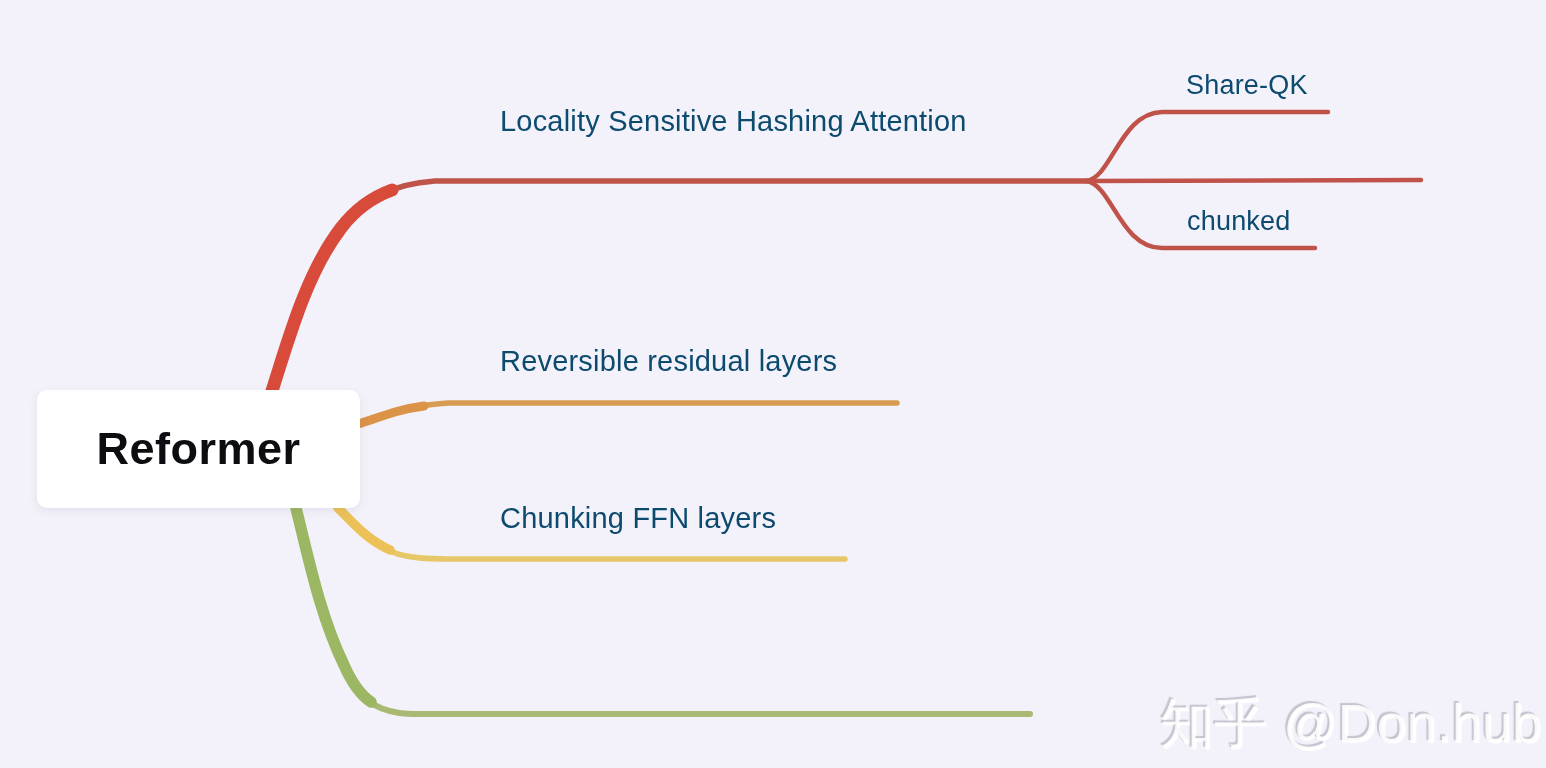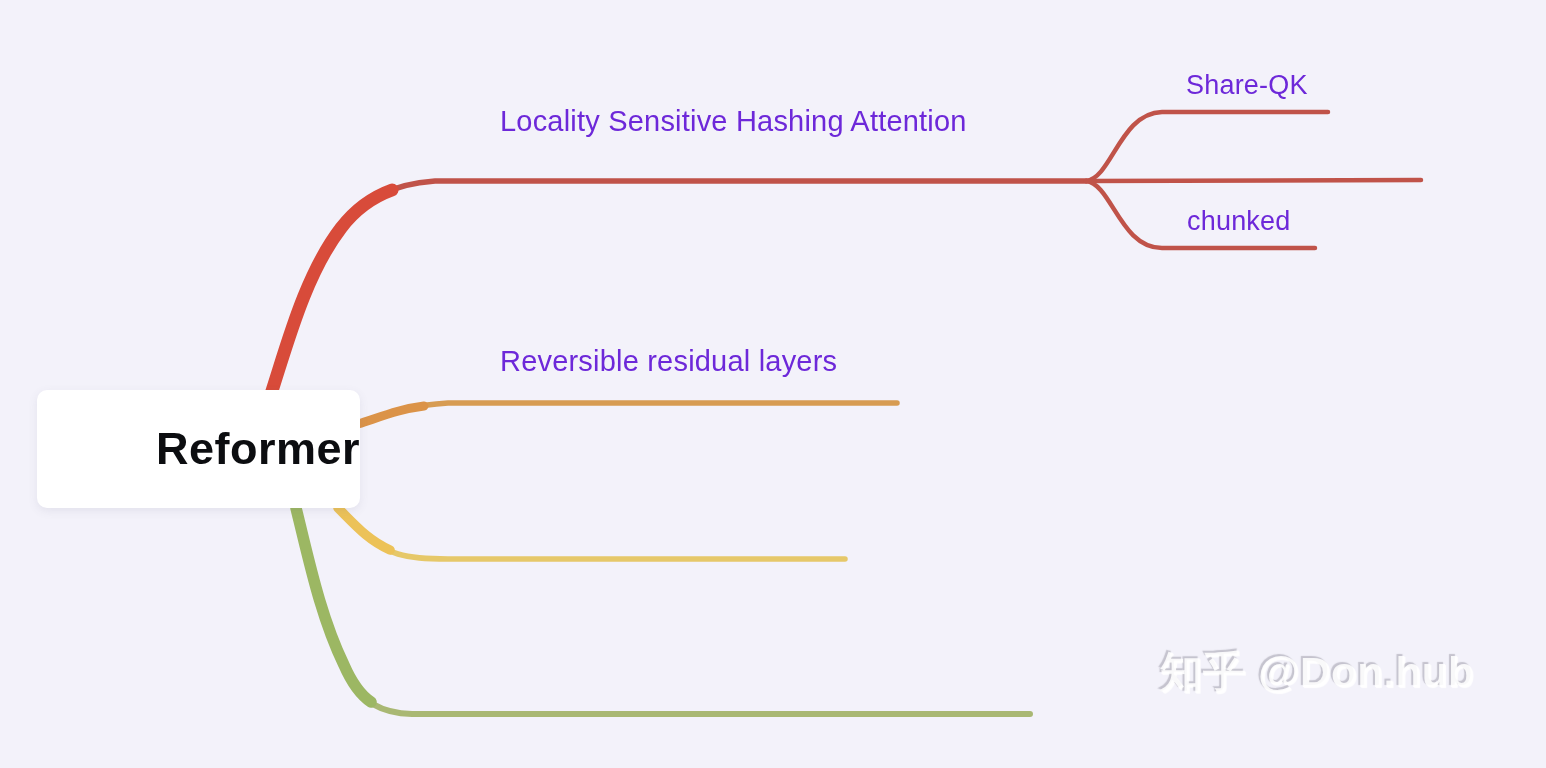--- a/index.html
+++ b/index.html
@@ -15,49 +15,49 @@
     background: #f3f2fa;
   }
   .canvas svg {
     position: absolute;
     left: 0; top: 0;
     width: 1546px;
     height: 768px;
   }
   .label {
     position: absolute;
-    color: #6d28d9;
+    color: #0c4a6e;
     white-space: nowrap;
     letter-spacing: 0.2px;
   }
   .lvl1 { font-size: 29px; font-weight: 500; }
   .lvl2 { font-size: 27px; font-weight: 400; }
   .root-node {
     position: absolute;
     left: 37px; top: 390px;
     width: 323px; height: 118px;
     background: #ffffff;
     border-radius: 10px;
     box-shadow: 0 3px 10px rgba(90, 90, 120, 0.10);
     display: flex;
     align-items: center;
-    justify-content: flex-end;
+    justify-content: center;
     z-index: 3;
   }
   .root-node span {
     font-size: 45px;
     font-weight: 700;
     color: #0c0d10;
     letter-spacing: 0.5px;
   }
   .watermark {
     position: absolute;
-    left: 1160px; top: 644px;
-    font-size: 43px;
-    font-weight: 700;
+    left: 1160px; top: 688px;
+    font-size: 54px;
+    font-weight: 400;
     color: rgba(255,255,255,0.88);
     text-shadow: -2px -2px 1px rgba(158,156,170,0.55), 1px 1px 1px rgba(255,255,255,0.95);
     white-space: nowrap;
   }
 </style>
 </head>
 <body>
 
 <div class="canvas">
 
@@ -79,19 +79,20 @@
     <path d="M 296 508 C 310 565 322 625 350 678 C 363 702 380 713 412 714 L 1030 714" fill="none" stroke-width="6" stroke-linecap="round" stroke="#a9b873"></path>
     <path d="M 296 508 C 309 560 320 615 344 665 C 351 681 359 694 371 702" fill="none" stroke-width="11.5" stroke-linecap="round" stroke="#9cb763"></path>
   </svg>
 
   <div class="root-node">
     <span>Reformer</span>
   </div>
 
   <div class="label lvl1" style="left:500px; top:105px">Locality Sensitive Hashing Attention</div>
   <div class="label lvl1" style="left:500px; top:345px">Reversible residual layers</div>
+  <div class="label lvl1" style="left:500px; top:502px">Chunking FFN layers</div>
 
   <div class="label lvl2" style="left:1186px; top:70px">Share-QK</div>
   <div class="label lvl2" style="left:1187px; top:206px">chunked</div>
 
   <div class="watermark">知乎 @Don.hub</div>
 
 </div>
 
 </body></html>

